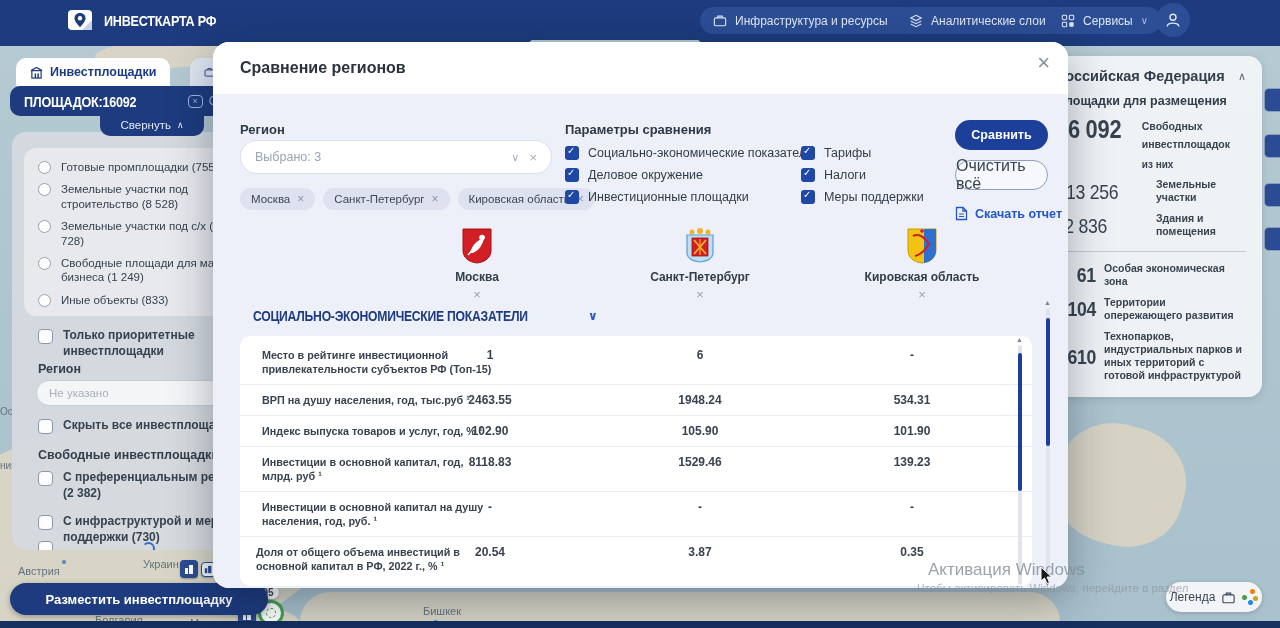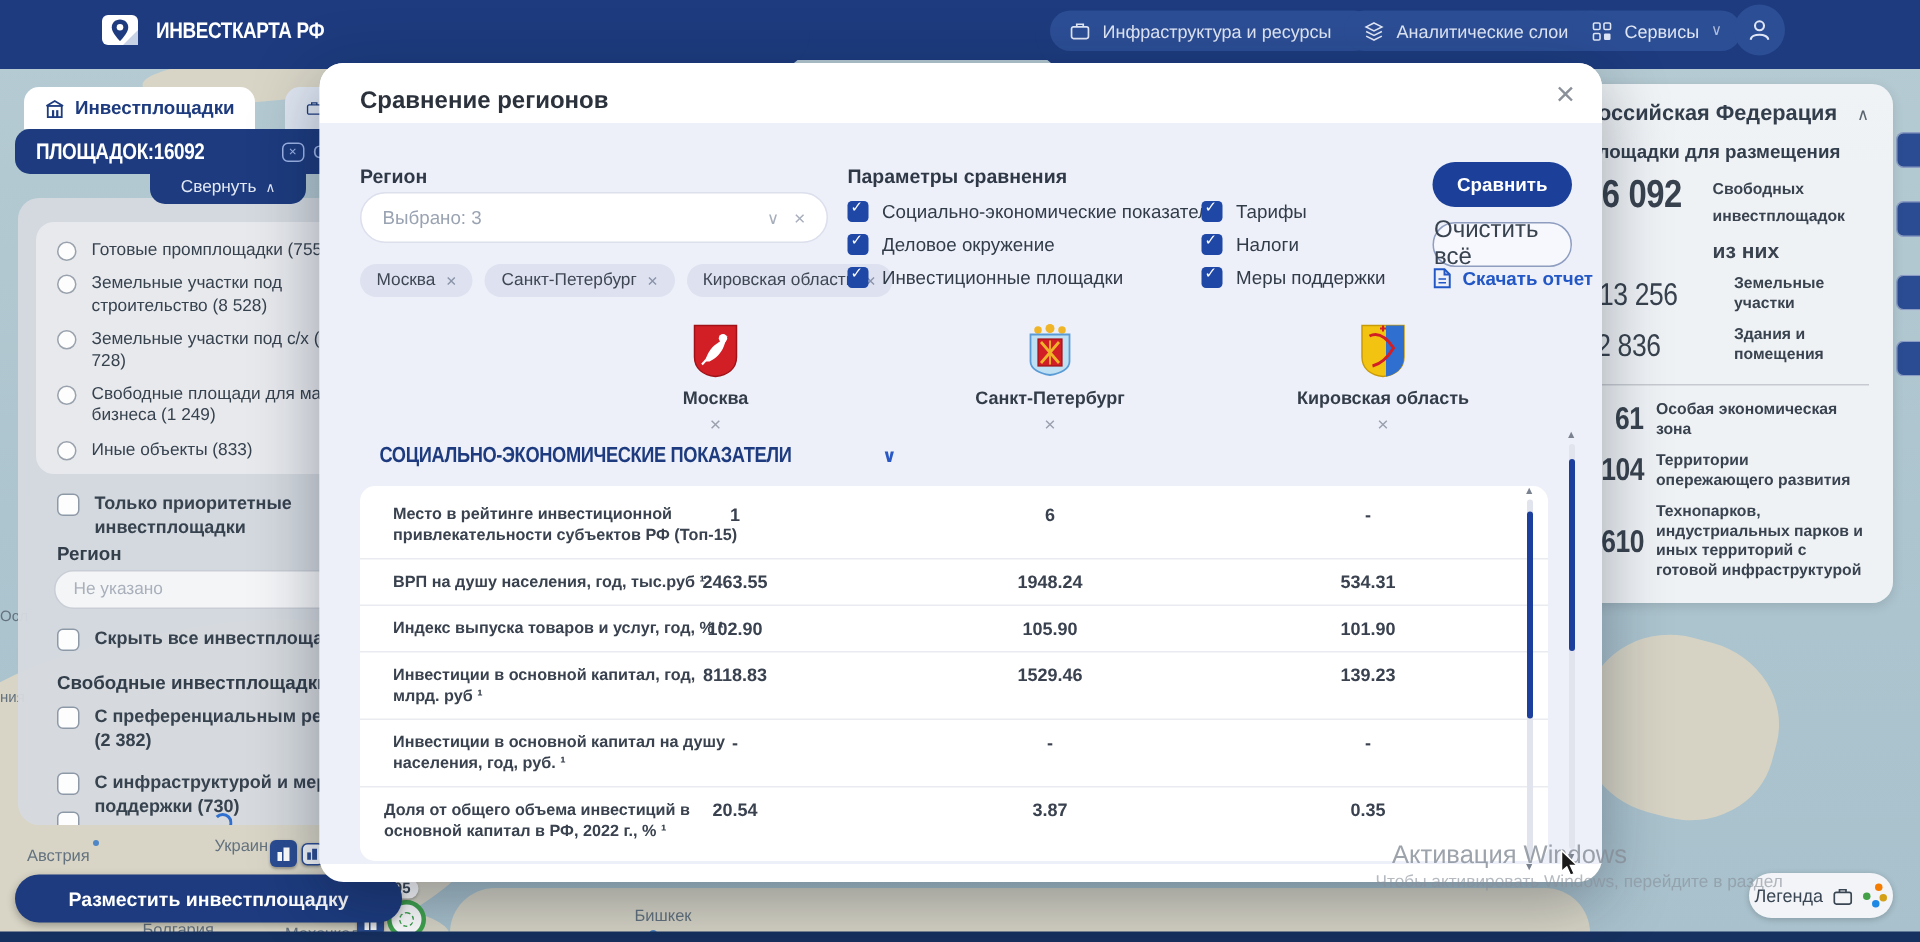--- a/index.html
+++ b/index.html
@@ -79,21 +79,21 @@
   
   .rpanel{position:absolute;left:1040px;top:56px;width:222px;background:rgba(242,244,247,.95);border-radius:14px;
           z-index:8;padding:12px 16px 14px 16px;box-shadow:0 2px 8px rgba(0,0,0,.12);}
   .rp-head{display:flex;justify-content:space-between;align-items:center;}
   .rp-title{font-size:14.5px;font-weight:bold;color:#333e4c;}
   .rp-chev{color:#5a6470;font-size:11px;cursor:pointer;}
   .rp-sub{font-size:12.5px;font-weight:bold;color:#333e4c;margin-top:10px;}
   .rp-main{display:flex;gap:8px;margin-top:8px;align-items:flex-start;}
   .rp-num-big{font-size:26px;font-weight:bold;color:#39434f;line-height:1;}
   .rp-lbl{font-size:10.5px;font-weight:bold;color:#39434f;line-height:1.25;}
-  .rp-note{font-size:14px;font-weight:600;color:#39434f;margin-top:7px;}
+  .rp-note{font-size:10px;font-weight:600;color:#39434f;margin-top:7px;}
   .rp-subrow{display:flex;gap:8px;align-items:center;margin-top:8px;}
   .rp-subrow .n{width:92px;text-align:left;font-size:21px;font-weight:normal;color:#39434f;line-height:1;}
   .rp-subrow .l{width:82px;}
   .rp-div{height:1px;background:#c7cbd1;margin:12px 0 10px 0;}
   .rp-row{display:flex;gap:8px;align-items:center;margin-top:8px;}
   .rp-row .n{width:40px;text-align:right;font-size:21px;font-weight:bold;color:#39434f;line-height:1;}
   .rp-row .l{flex:1;}
 
   
   .map-ctrl{position:absolute;left:1264px;width:22px;height:24px;background:#2b4c92;border:1px solid rgba(255,255,255,.45);
@@ -101,42 +101,42 @@
   .legend-btn{position:absolute;left:1166px;top:582px;width:96px;height:30px;background:rgba(247,248,250,.93);
               border-radius:16px;z-index:12;display:flex;align-items:center;justify-content:center;gap:6px;
               box-shadow:0 1px 4px rgba(0,0,0,.2);cursor:pointer;}
   .legend-txt{font-size:12px;color:#3a4654;}
   .dots{position:relative;width:16px;height:16px;}
   .dots i{position:absolute;width:5px;height:5px;border-radius:50%;}
 
   
   .modal{position:absolute;left:213px;top:42px;width:855px;height:546px;background:#fff;border-radius:16px;
          z-index:30;box-shadow:0 12px 44px rgba(10,20,40,.35);overflow:hidden;}
-  .m-head{position:relative;height:40px;background:#fff;}
+  .m-head{position:relative;height:52px;background:#fff;}
   .m-title{position:absolute;left:27px;top:17px;font-size:16px;font-weight:bold;color:#2b323c;}
   .m-close{position:absolute;right:18px;top:10px;font-size:22px;color:#8a9099;cursor:pointer;line-height:1;}
   .m-body{position:relative;height:494px;background:#edf0f9;}
   .m-lbl{position:absolute;font-size:13px;font-weight:bold;color:#2f3846;}
   .select-pill{position:absolute;left:27px;top:46px;width:312px;height:34px;background:#fff;border:1px solid #dcdfec;
                border-radius:17px;display:flex;align-items:center;padding:0 14px;cursor:pointer;}
   .select-ph{flex:1;font-size:12.5px;color:#9aa3b2;}
   .select-ic{color:#a7aebc;font-size:11px;margin-left:10px;cursor:pointer;}
   .chips{position:absolute;left:27px;top:94px;display:flex;gap:8px;}
   .chip{display:flex;align-items:center;gap:7px;background:#dde1f0;border-radius:14px;padding:5px 11px;
         font-size:11.5px;color:#3f4654;cursor:pointer;}
   .chip .x{color:#8a93a8;font-size:12px;line-height:1;}
   .prm-row{position:absolute;display:flex;gap:9px;align-items:center;cursor:pointer;}
   .prm-cbx{width:14px;height:14px;background:#1f47a5;border-radius:3px;position:relative;}
   .prm-cbx::after{content:"✓";position:absolute;left:2px;top:-1px;color:#fff;font-size:10px;font-weight:bold;}
   .prm-lbl{font-size:12.5px;color:#323c49;}
   .btn-compare{position:absolute;left:742px;top:26px;width:93px;height:30px;background:#1c409a;border-radius:16px;
                color:#fff;font-size:12.5px;font-weight:bold;display:flex;align-items:center;justify-content:center;cursor:pointer;}
   .btn-clear{position:absolute;left:742px;top:66px;width:93px;height:30px;background:#f6f8fd;border:1px solid #8e9dc0;
              border-radius:16px;color:#39434f;font-size:16px;display:flex;align-items:center;justify-content:center;cursor:pointer;}
-  .dl-link{position:absolute;left:742px;top:96px;display:flex;align-items:center;gap:7px;color:#2257c5;
+  .dl-link{position:absolute;left:742px;top:112px;display:flex;align-items:center;gap:7px;color:#2257c5;
            font-size:12.5px;font-weight:bold;cursor:pointer;}
   .reg-col{position:absolute;top:134px;width:180px;display:flex;flex-direction:column;align-items:center;}
   .reg-name{font-size:12px;font-weight:bold;color:#333d49;margin-top:6px;}
   .reg-x{font-size:13px;color:#9aa0ae;margin-top:3px;cursor:pointer;}
   .sec-head{position:absolute;left:40px;top:214px;display:flex;align-items:center;gap:8px;}
   .sec-title{font-size:14.5px;font-weight:bold;color:#1d3b7e;}
   .sec-chev{color:#2b59c3;font-size:12px;font-weight:bold;cursor:pointer;}
   .tcard{position:absolute;left:27px;top:242px;width:792px;height:250px;background:#fff;border-radius:10px;
          overflow:hidden;padding-top:4px;}
   .t-row{position:relative;border-bottom:1px solid #e9ebf0;padding:8px 0 8px 22px;}

